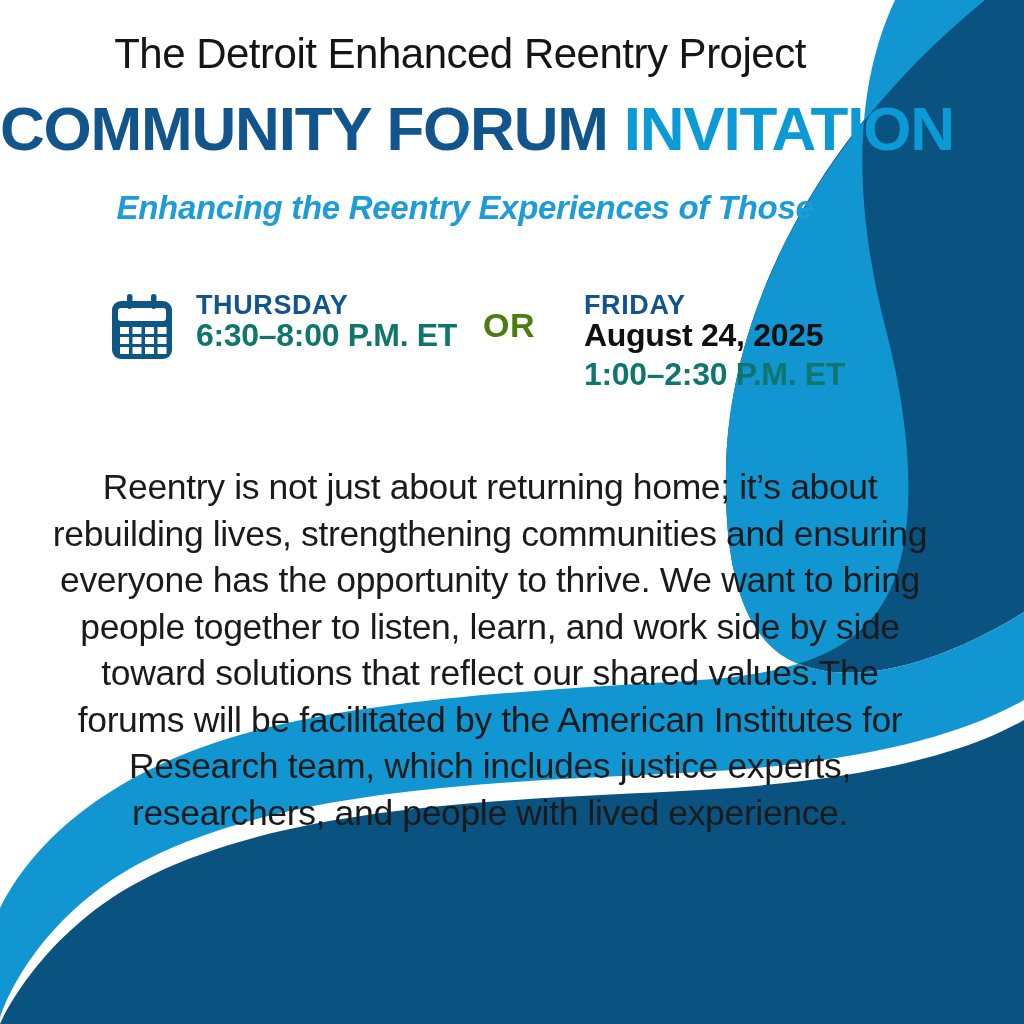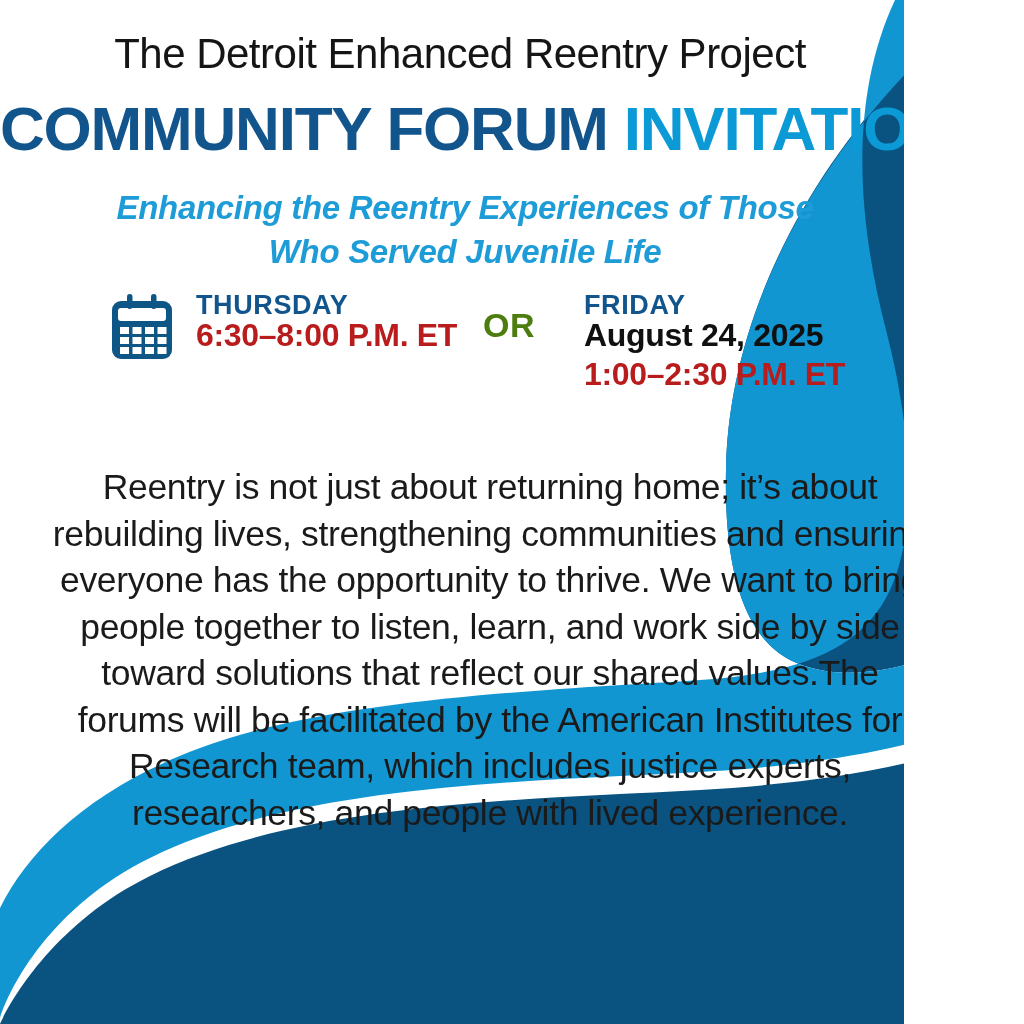--- a/index.html
+++ b/index.html
@@ -2,21 +2,21 @@
 <html><head>
 <meta charset="utf-8">
 <style>
   html, body {
     margin: 0;
     padding: 0;
     background: #ffffff;
   }
   #poster {
     position: relative;
-    width: 904px;
+    width: 1024px;
     height: 1024px;
     background: #ffffff;
     overflow: hidden;
     font-family: "Liberation Sans", sans-serif;
   }
 
   
   #decor {
     position: absolute;
     inset: 0;
@@ -109,21 +109,21 @@
     font-weight: 700;
     color: #101010;
     letter-spacing: -0.3px;
     margin-bottom: 7px;
     white-space: nowrap;
     font-family: "Liberation Sans", sans-serif;
   }
   .time-line {
     font-size: 32px;
     font-weight: 700;
-    color: #b91c1c;
+    color: #0f766e;
     letter-spacing: -0.3px;
     white-space: nowrap;
     font-family: "Liberation Sans", sans-serif;
   }
   .or-sep {
     font-size: 34px;
     font-weight: 700;
     color: #4d7c0f;
     letter-spacing: 0.5px;
     margin: 14px 0 0 0;
@@ -185,21 +185,20 @@
   <div id="content">
 
     <div class="eyebrow">The Detroit Enhanced Reentry Project</div>
 
     <div class="headline">
       <span class="part-a">COMMUNITY FORUM </span><span class="part-b">INVITATION</span>
     </div>
 
     <div class="subtitle">
       <div>Enhancing the Reentry Experiences of Those</div>
-      <div>Who Served Juvenile Life</div>
     </div>
 
     <div class="dates-row">
 
       <div class="date-block thursday-col">
         <svg class="cal-icon" viewBox="0 0 76 72">
           <rect x="8" y="9" width="60" height="58" rx="9" ry="9" fill="#0E5686"></rect>
           <rect x="14" y="16" width="48" height="13" rx="3" ry="3" fill="#ffffff"></rect>
           <rect x="23" y="2" width="5.5" height="15" rx="2.7" ry="2.7" fill="#0E5686"></rect>
           <rect x="47" y="2" width="5.5" height="15" rx="2.7" ry="2.7" fill="#0E5686"></rect>

